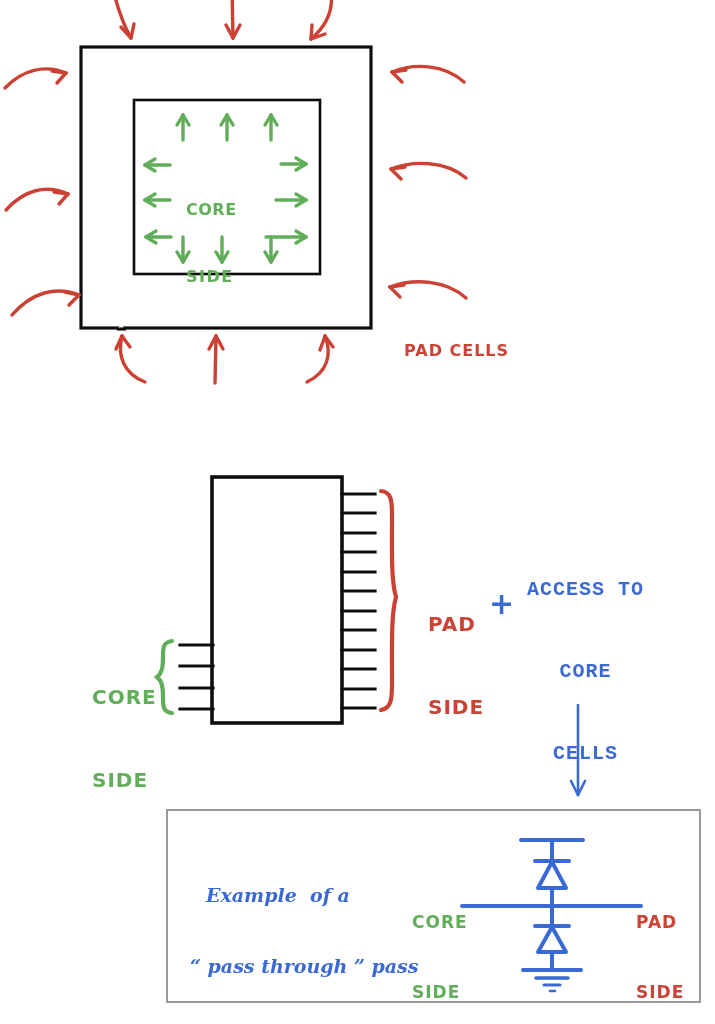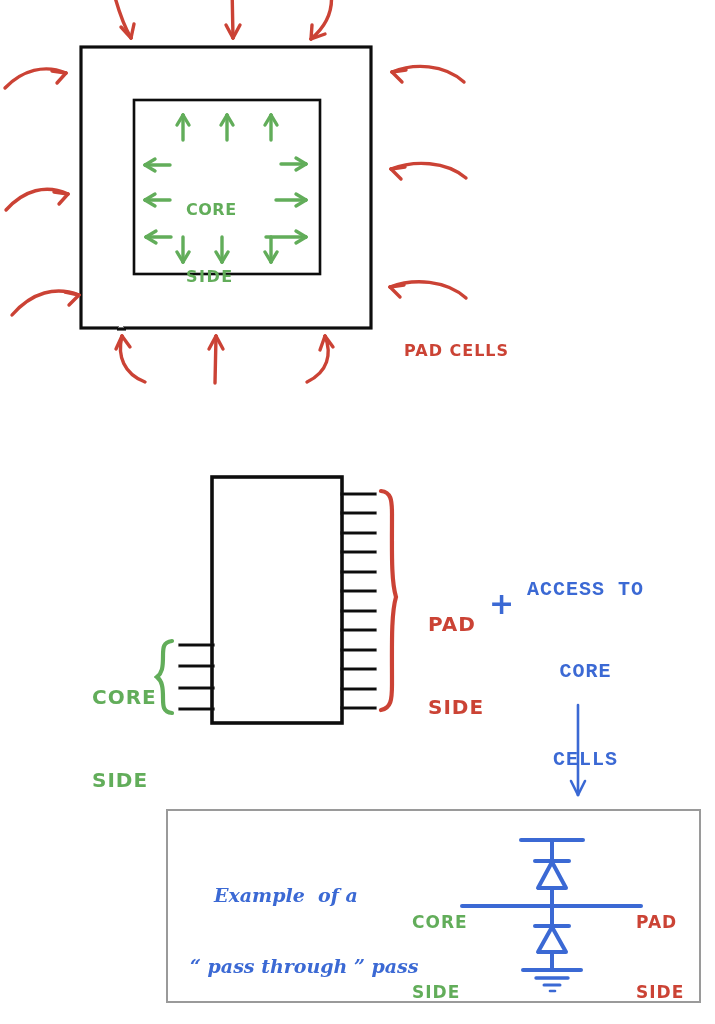--- a/index.html
+++ b/index.html
@@ -302,25 +302,25 @@
   <div class="hand-label lbl-red sc" style="left:428px; top:566px; font-size:20px; letter-spacing:1px;">
     <div>PAD</div>
     <div style="margin-top:12px;">SIDE</div>
   </div>
 
   <div class="hand-label lbl-blue" style="left:489px; top:586px; font-size:30px; font-weight:700;">+</div>
 
   <div class="hand-label lbl-blue sc" style="left:513px; top:531px; width:145px; font-size:20px; text-align:center; letter-spacing:1px;font-family:Liberation Mono, monospace;">
     <div>ACCESS TO</div>
     <div style="margin-top:11px;">CORE</div>
-    <div style="margin-top:17px;">CELLS</div>
+    <div style="margin-top:11px;">CELLS</div>
   </div>
 
   <div class="cursive" style="position:absolute; left:190px; top:836px; font-size:19px; line-height:1.25; white-space:pre;">
-    <div style="margin-left:24px;">Example  of a</div>
+    <div style="margin-left:16px;">Example  of a</div>
     <div>“ pass through ” pass</div>
   </div>
 
   <div class="hand-label lbl-green sc" style="left:412px; top:872px; font-size:17px; letter-spacing:1px;">
     <div>CORE</div>
     <div style="margin-top:10px;">SIDE</div>
   </div>
 
   <div class="hand-label lbl-red sc" style="left:636px; top:872px; font-size:17px; letter-spacing:1px;">
     <div>PAD</div>

